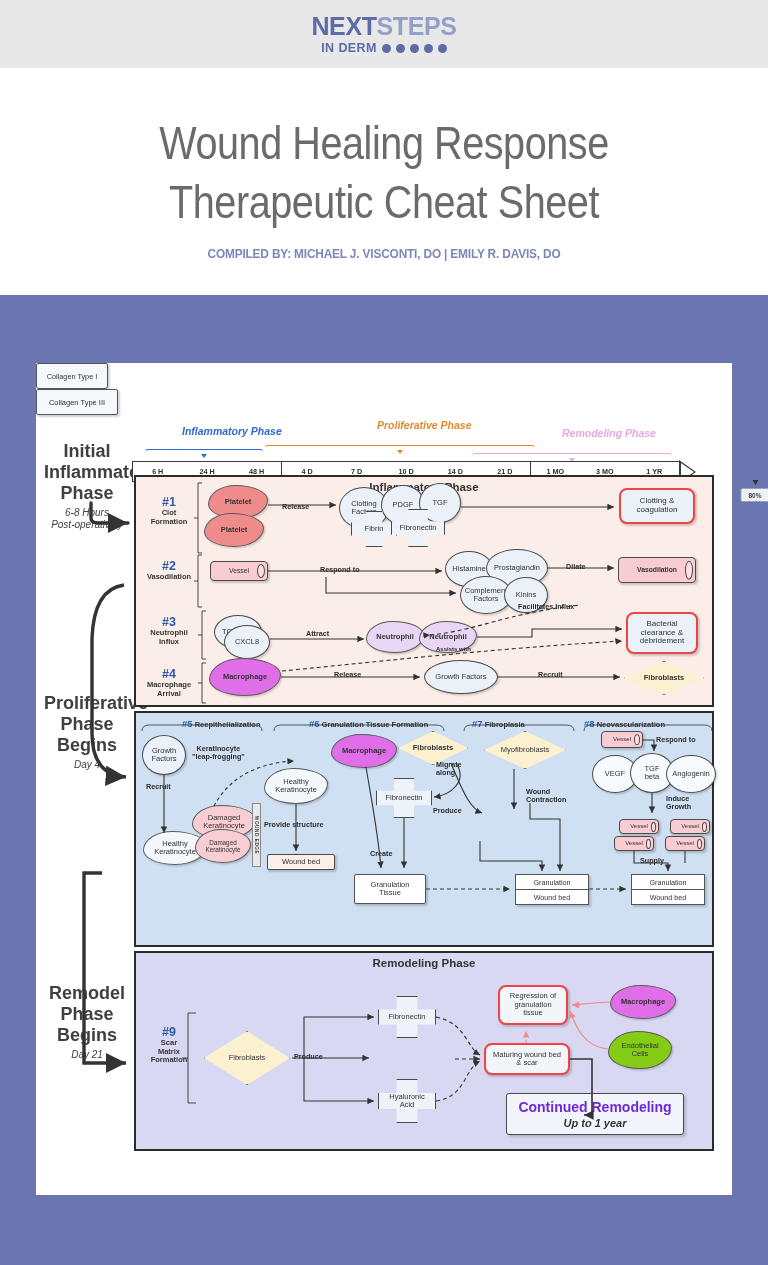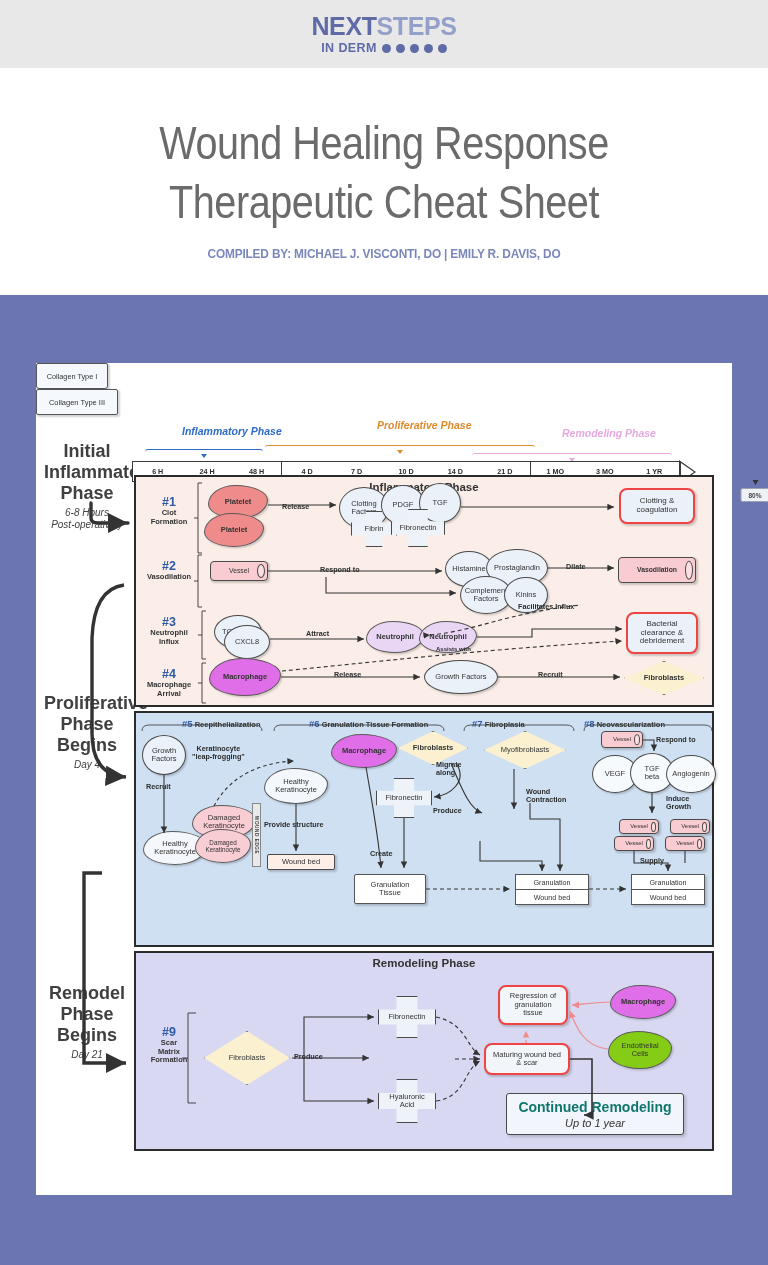--- a/index.html
+++ b/index.html
@@ -186,22 +186,22 @@
     letter-spacing: 0.6px; padding: 2px 0;
     display: flex; align-items: center; justify-content: center;
   }
 
   .big-box {
     position: absolute; background: #f2f5fb; border: 1.6px solid #4a4a4a;
     border-radius: 3px; text-align: center;
     display: flex; flex-direction: column; align-items: center; justify-content: center;
     box-shadow: 2px 2px 3px rgba(0,0,0,0.18);
   }
-  .big-box .b1 { font-size: 14px; font-weight: bold; color: #0f766e; }
-  .big-box .b2 { font-size: 11px; font-style: italic; color: #333; margin-top: 2px; }
+  .big-box .b1 { font-size: 14px; font-weight: bold; color: #6d28d9; }
+  .big-box .b2 { font-size: 11px; font-style: italic; color: #333; margin-top: 2px; font-weight: bold; }
 
   svg.ov { position: absolute; left: 0; top: 0; width: 696px; height: 832px; pointer-events: none; }
 </style>
 </head>
 <body>
 
 <div class="logo-bar">
   <div class="logo">
     <div class="logo-top">
       <span class="logo-next">NEXT</span><span class="logo-steps">STEPS</span>

